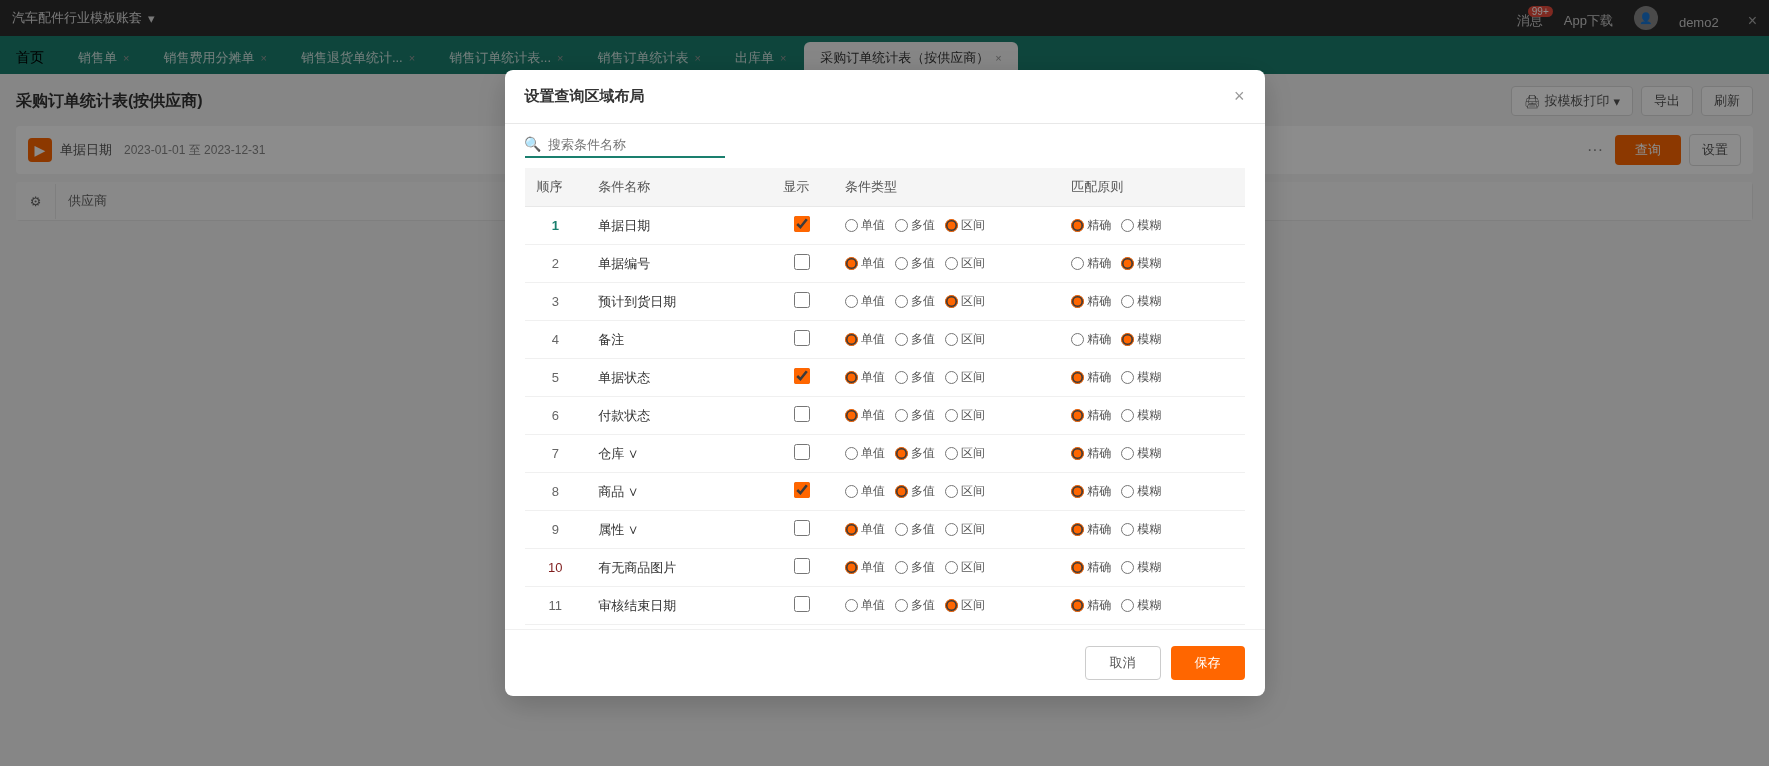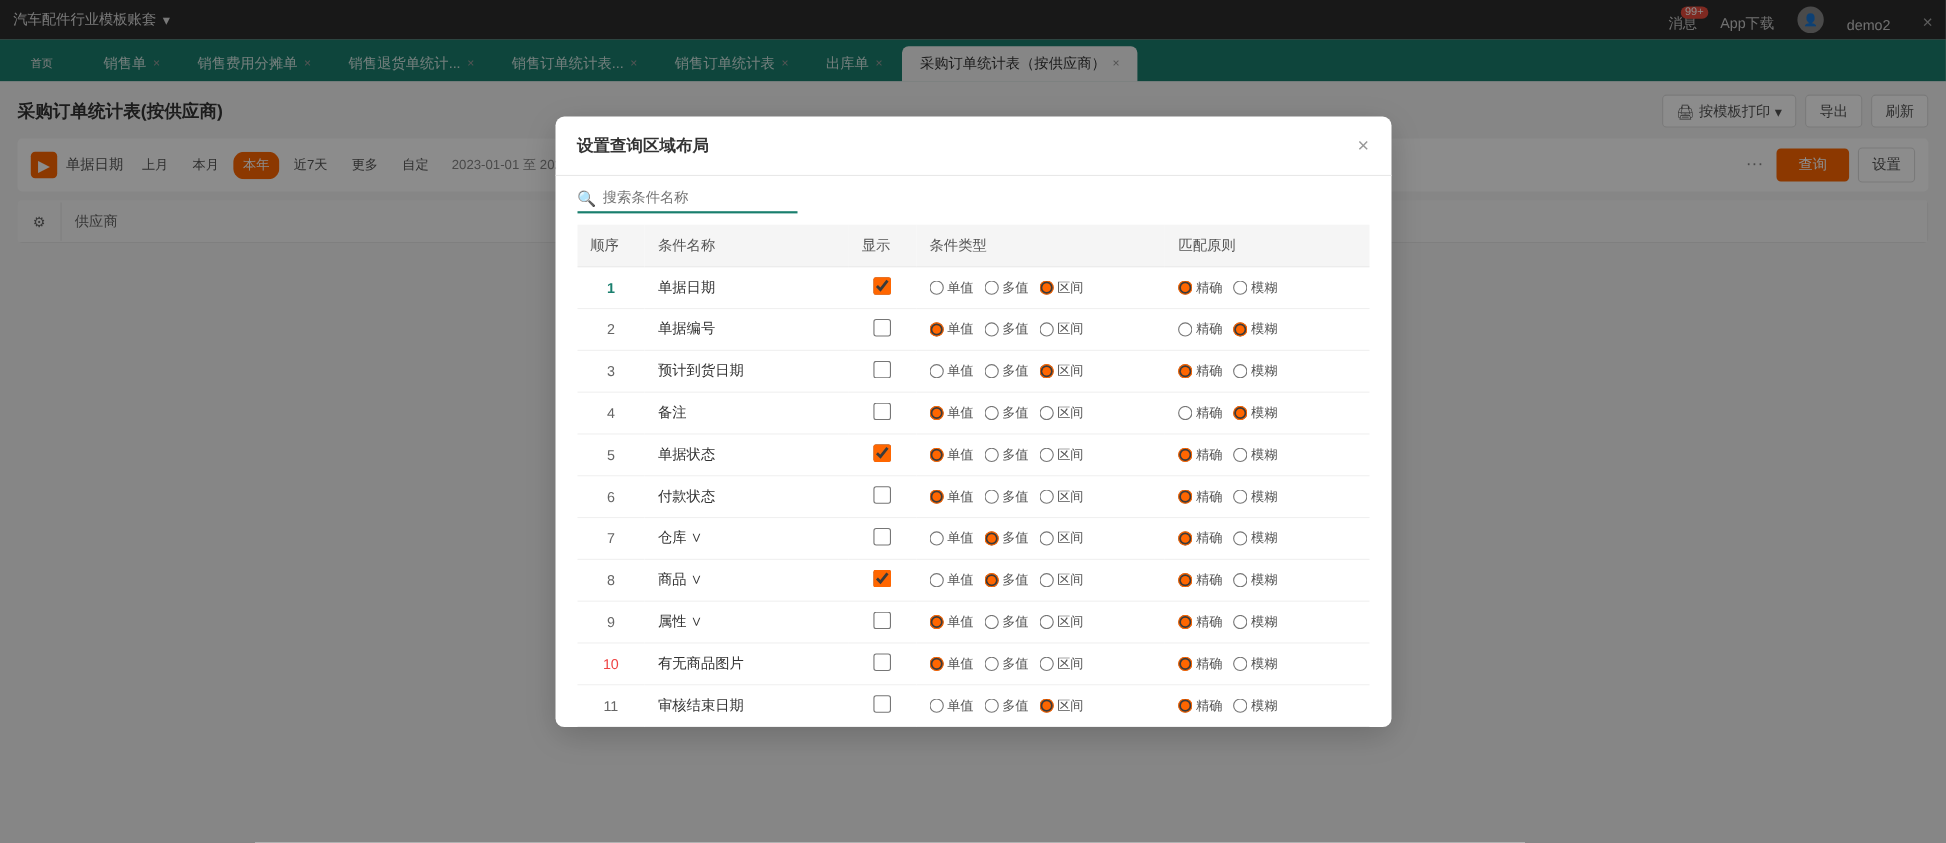--- a/index.html
+++ b/index.html
@@ -46,21 +46,21 @@
       font-size: 13px;
       color: rgba(255,255,255,0.8);
       border-radius: 6px 6px 0 0;
       background: transparent;
     }
     .tab-item.active {
       background: #f5f5f5;
       color: #333;
     }
     .tab-item .tab-close { font-size: 11px; color: #999; cursor: pointer; }
-    .tab-home { color: #e5e5e5; padding: 0 28px; height: 32px; display: flex; align-items: center; font-size: 10px; }
+    .tab-home { color: #000000; padding: 0 16px; height: 32px; display: flex; align-items: center; font-size: 14px; }
 
     
     .page-content {
       background: #f5f5f5;
       padding: 12px 16px;
       min-height: 728px;
       position: relative;
     }
 
     .page-header {
@@ -291,28 +291,20 @@
         <span>▾</span>
       </button>
       <button class="btn-export">导出</button>
       <button class="btn-refresh">刷新</button>
     </div>
   </div>
 
   <div class="filter-bar">
     <div class="filter-toggle">▶</div>
     <span class="filter-label">单据日期</span>
-    <div class="date-shortcuts">
-      <span class="date-btn">上月</span>
-      <span class="date-btn">本月</span>
-      <span class="date-btn active">本年</span>
-      <span class="date-btn">近7天</span>
-      <span class="date-btn">更多</span>
-      <span class="date-btn">自定</span>
-    </div>
     <span class="date-range">2023-01-01 至 2023-12-31</span>
     <div class="action-btns-right">
       <button class="btn-dots">···</button>
       <button class="btn-query">查询</button>
       <button class="btn-set">设置</button>
     </div>
   </div>
 
   <div class="table-area">
     <div class="table-header-row">
@@ -642,21 +634,21 @@
                     <span>精确</span>
                   </label>
                   <label class="match-item">
                     <input type="radio" name="match_8" style="">
                     <span>模糊</span>
                   </label>
                 </div>
               </td>
             </tr>
             <tr>
-              <td style="text-align: center; color: #ef4444; font-weight: normal;">10</td>
+              <td style="text-align: center; color: #7f1d1d; font-weight: normal;">10</td>
               <td>有无商品图片</td>
               <td style="text-align: center;"><input type="checkbox" class="cb" style=""></td>
               <td>
                 <div class="radio-group">
                   <label class="radio-item">
                     <input type="radio" name="type_9" checked="" style="">
                     <span>单值</span>
                   </label>
                   <label class="radio-item">
                     <input type="radio" name="type_9" style="">
@@ -711,14 +703,18 @@
                     <input type="radio" name="match_10" style="">
                     <span>模糊</span>
                   </label>
                 </div>
               </td>
             </tr>
           </tbody>
       </table>
     </div>
 
+    <div class="dialog-footer">
+      <button class="btn-cancel">取消</button>
+      <button class="btn-save">保存</button>
+    </div>
   </div>
 </div>
 
 </body></html>

